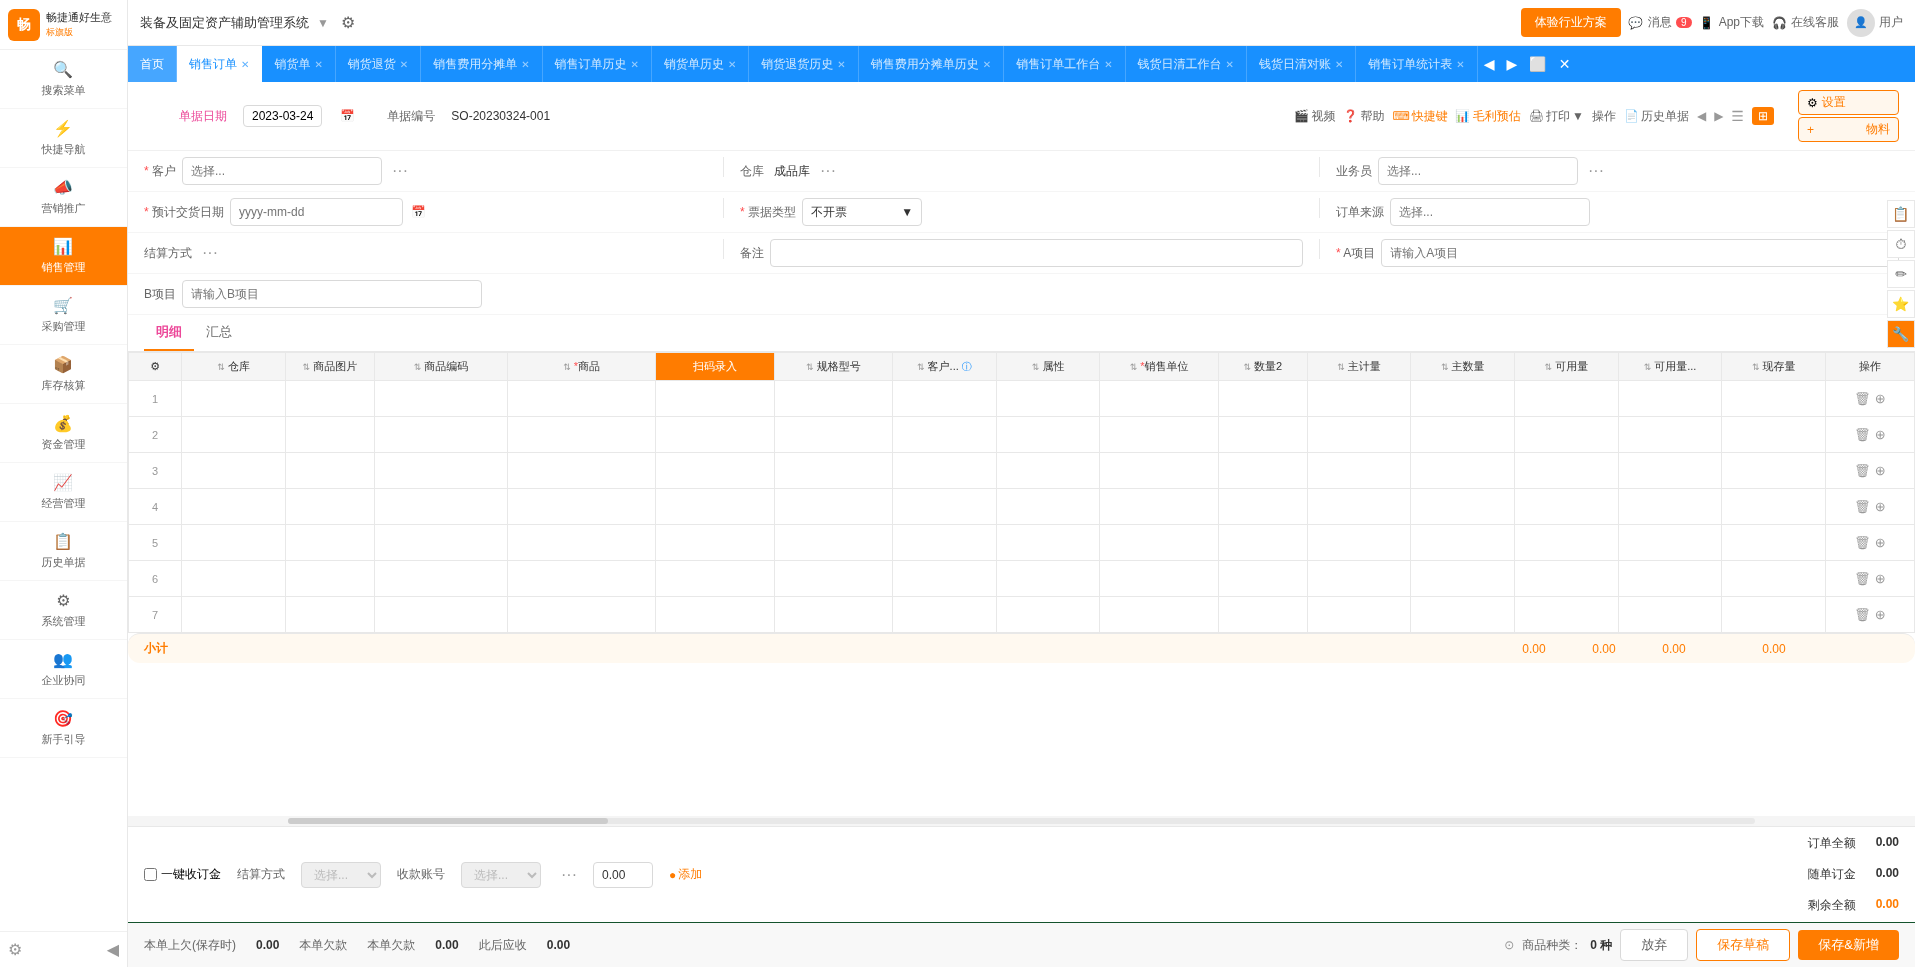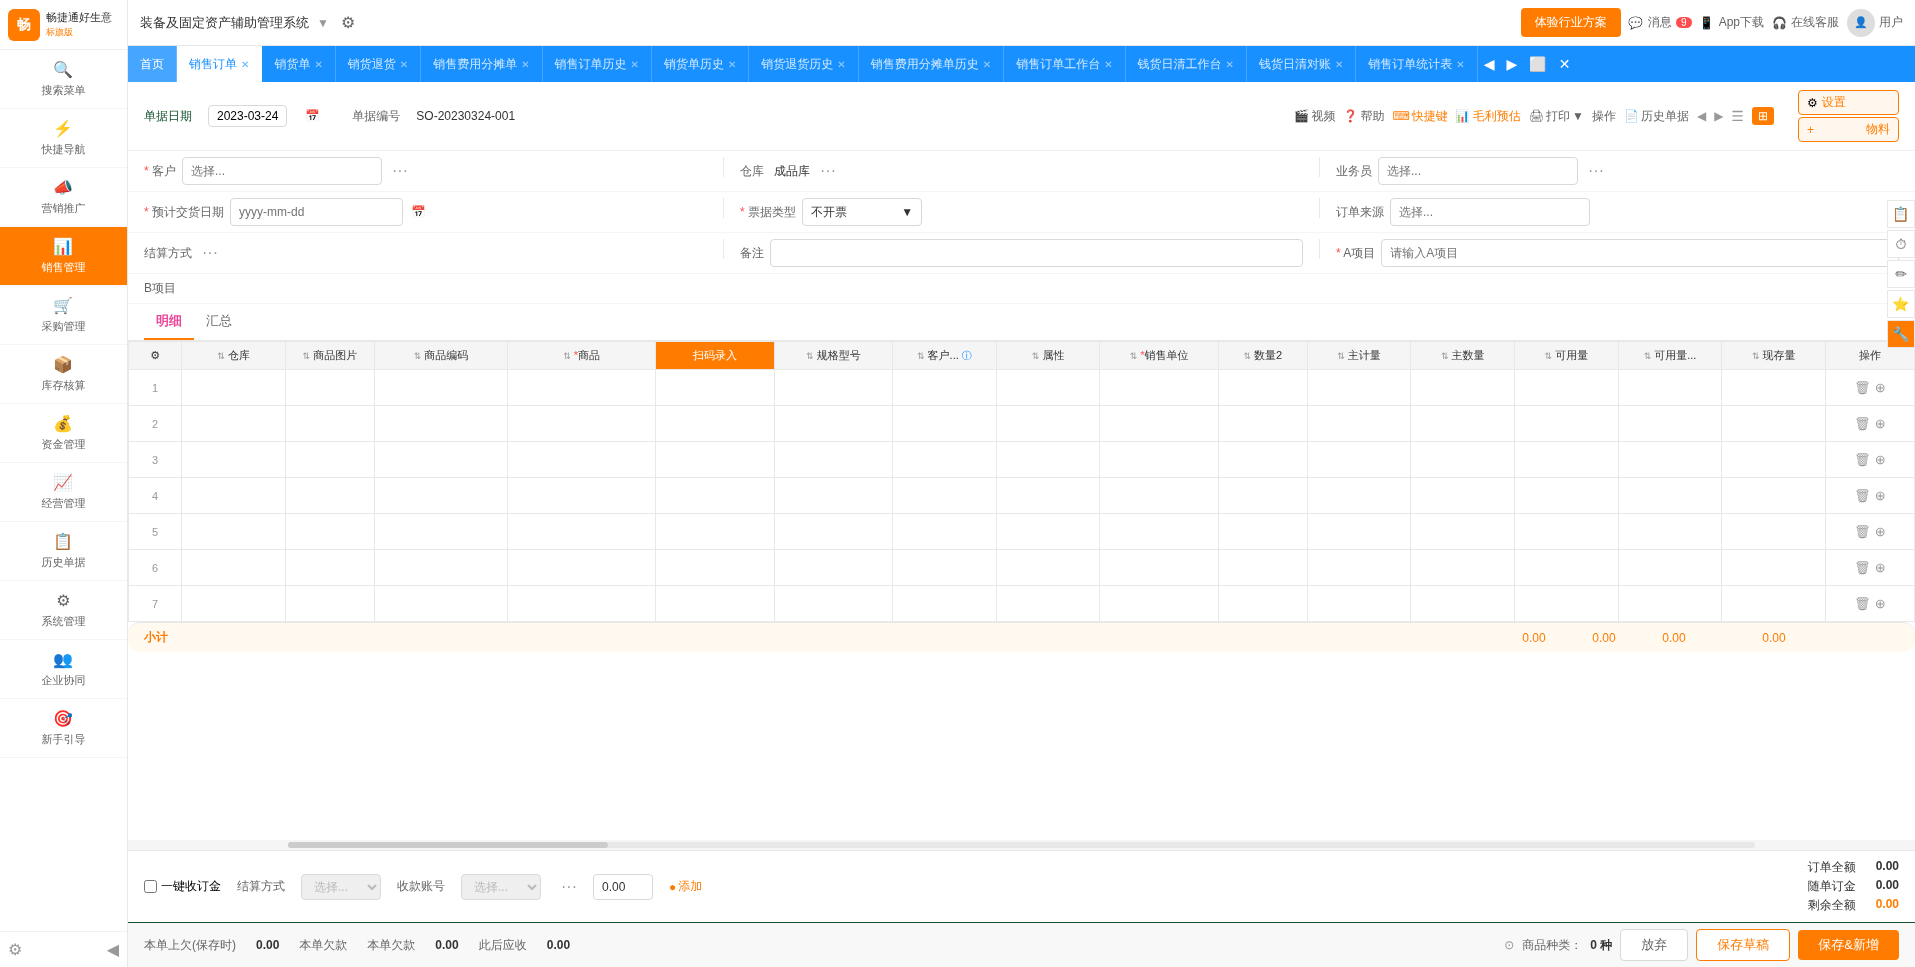--- a/index.html
+++ b/index.html
@@ -77,21 +77,21 @@
     .subtotal-value { color: #ff7c00; }
     
     
     .scroll-bar-row { height: 10px; background: #f5f5f5; display: flex; align-items: center; padding: 0 160px 0 0; }
     .scroll-bar-track { flex: 1; background: #e8e8e8; border-radius: 4px; height: 6px; position: relative; }
     .scroll-bar-thumb { width: 320px; height: 6px; background: #ccc; border-radius: 4px; }
     
     
     .bottom-bar { background: #fff; border-top: 1px solid #e8e8e8; padding: 8px 16px; display: flex; align-items: center; gap: 16px; font-size: 12px; flex-shrink: 0; }
     .checkbox-label { display: flex; align-items: center; gap: 4px; cursor: pointer; }
-    .order-summary { margin-left: auto; display: flex; flex-direction: column; gap: 2px; text-align: right; }
+    .order-summary { margin-left: auto; display: flex; flex-direction: column; gap: 14px; text-align: right; }
     .summary-row { display: flex; justify-content: space-between; gap: 20px; font-size: 12px; }
     .summary-label { color: #333; }
     .summary-value { color: #333; font-weight: bold; }
     .summary-value.orange { color: #ff7c00; }
     
     
     .status-bar { background: #f8f8f8; border-top: 1px solid #14532d; padding: 6px 16px; display: flex; align-items: center; gap: 20px; font-size: 12px; color: #666; flex-shrink: 0; }
     .status-bar .highlight { color: #333; font-weight: bold; }
     .status-bar-right { margin-left: auto; display: flex; align-items: center; gap: 8px; }
     .btn-discard { border: 1px solid #d9d9d9; background: #fff; color: #666; padding: 6px 20px; border-radius: 4px; cursor: pointer; font-size: 13px; }
@@ -277,21 +277,21 @@
       </div>
       <span class="tab-nav-btn">◀</span>
       <span class="tab-nav-btn">▶</span>
       <span class="tab-nav-btn">⬜</span>
       <span class="tab-nav-btn">✕</span>
     </div>
 
     <div class="form-area">
 
       <div class="form-header">
-        <span style="color:#14532d;">单据日期</span>
+        <span style="color:#ec4899;margin-left:35px;">单据日期</span>
         <span style="border:1px solid #d9d9d9; border-radius:4px; padding:3px 8px; font-size:12px;">2023-03-24</span>
         <span style="color:#999; cursor:pointer; margin-left:2px;">📅</span>
         <span style="color:#666; margin-left:16px;">单据编号</span>
         <span style="color:#333;">SO-20230324-001</span>
 
         <div class="form-header-right">
           <span class="action-btn">
             <span>🎬</span>
             <span>视频</span>
           </span>
@@ -392,20 +392,21 @@
         <div class="form-divider"></div>
         <div class="form-field">
           <span class="form-label required">A项目</span>
           <input class="form-input placeholder" type="text" style="min-width: 200px; flex: 1 1 0%;" placeholder="请输入A项目">
         </div>
       </div>
 
       <div class="form-row">
         <div class="form-field">
           <span class="form-label">B项目</span>
+          <input class="form-input placeholder" type="text" style="min-width: 300px;" placeholder="请输入B项目">
         </div>
       </div>
     </div>
 
     <div class="content-tabs">
       <div class="content-tab active">明细</div>
       <div class="content-tab">汇总</div>
     </div>
 
     <div class="table-wrapper">

